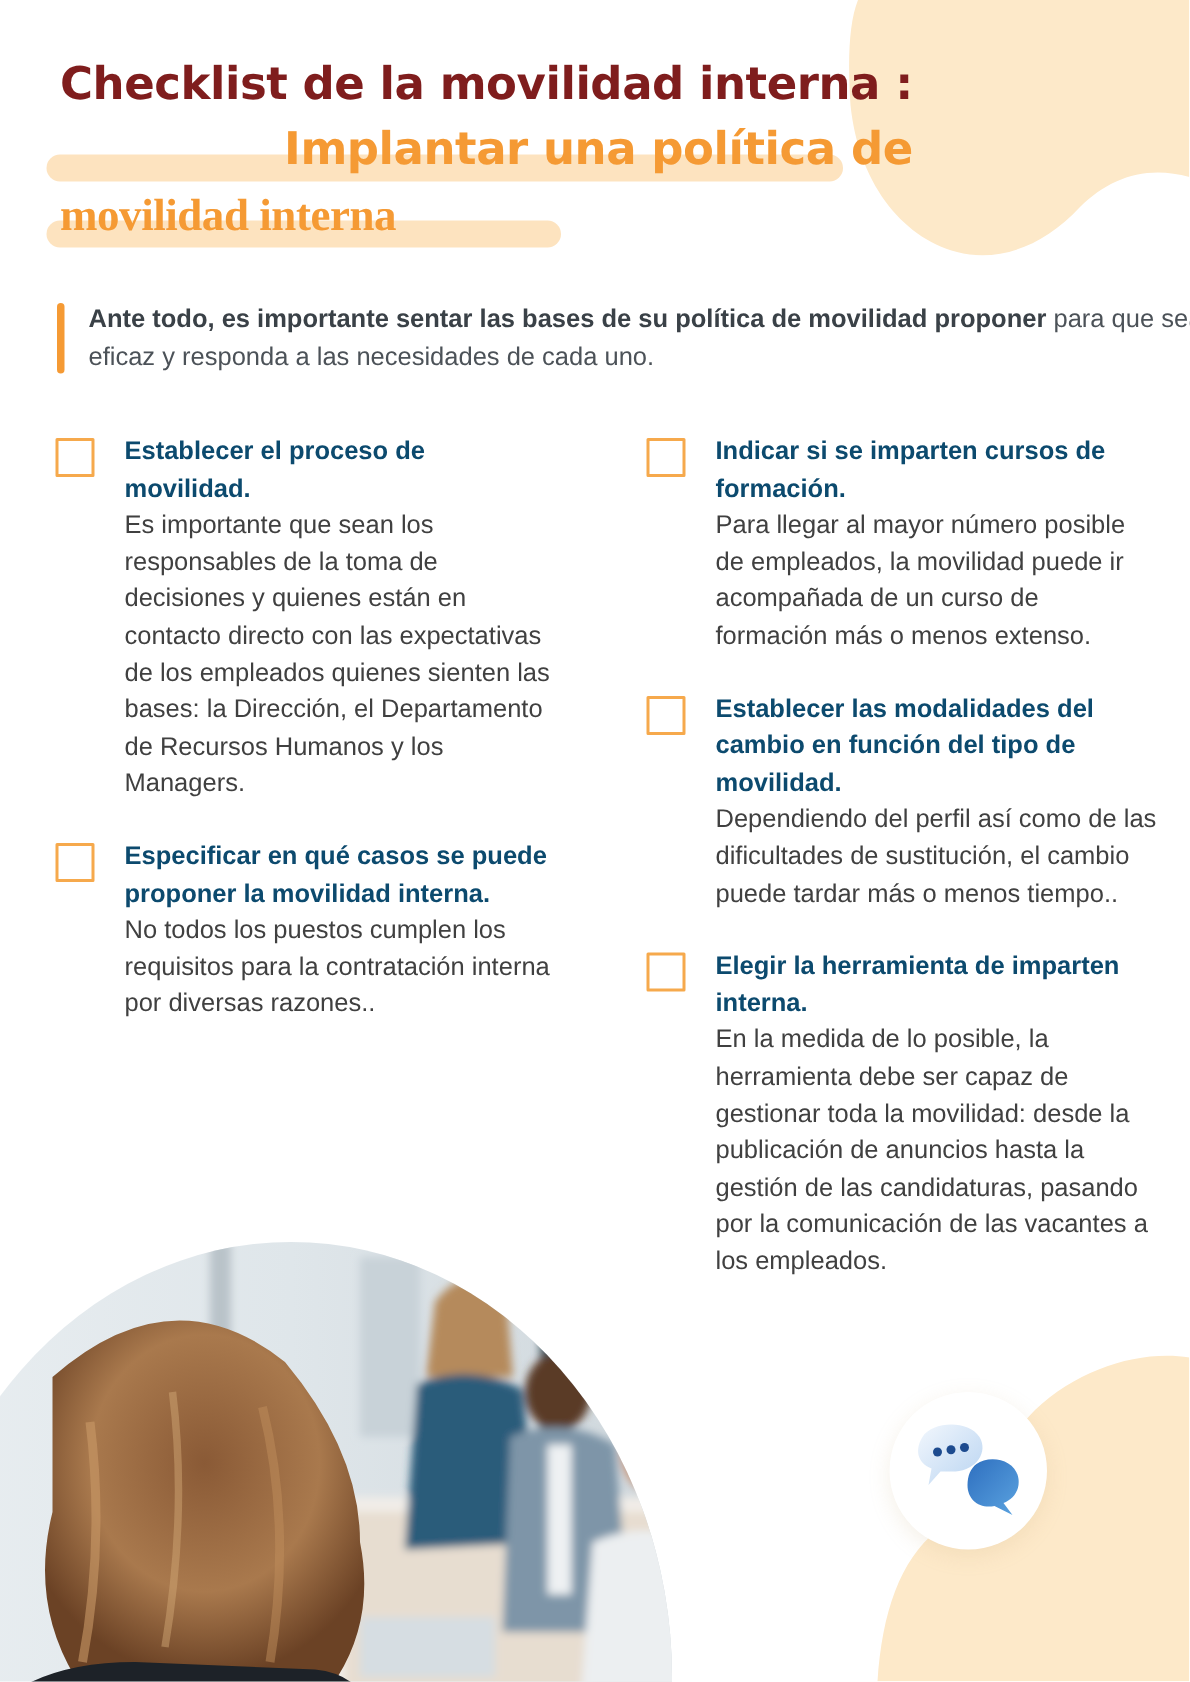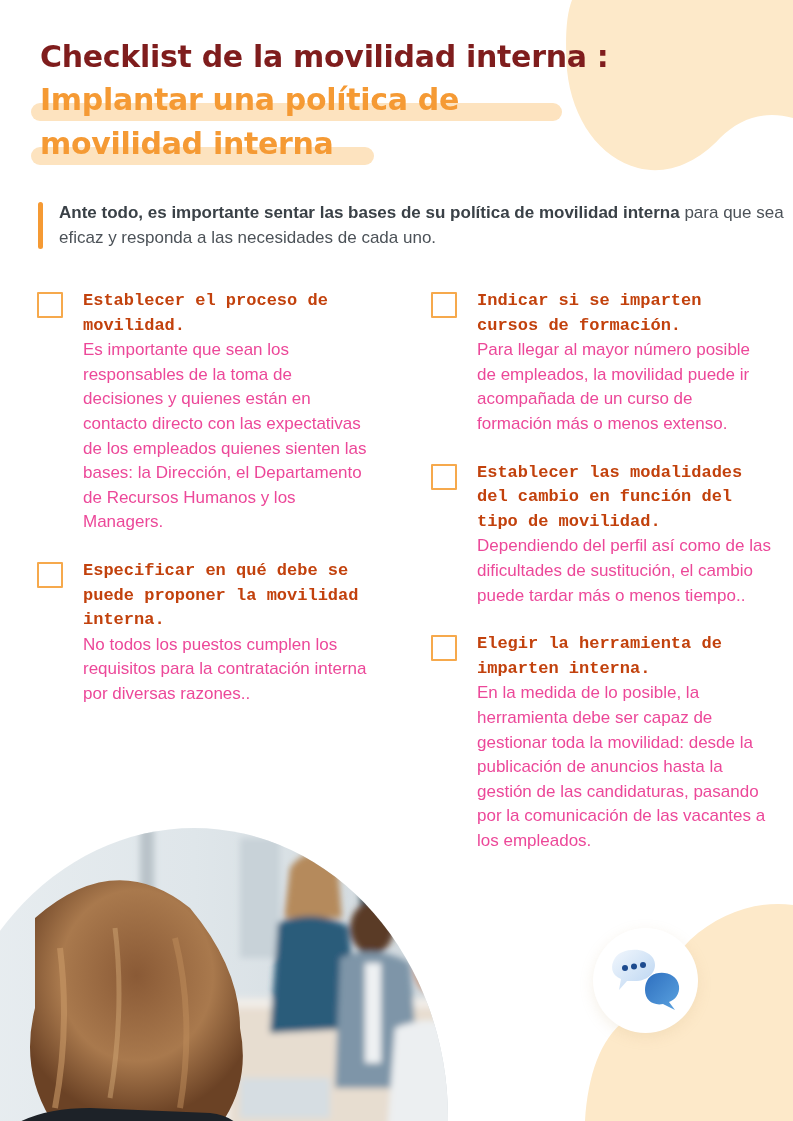--- a/index.html
+++ b/index.html
@@ -34,65 +34,65 @@
     background: #f59a34; border-radius: 3px;
   }
   .intro b { color: #3a4147; }
   .col { position: absolute; z-index: 2; }
   .item { position: relative; padding-left: 46px; }
   .checkbox {
     position: absolute; left: 0; top: 3px;
     width: 22px; height: 22px; border: 2px solid #f6a94c; border-radius: 1px;
     background: #fff;
   }
-  .item-title { font-size: 17px; line-height: 24.6px; font-weight: bold; color: #c2410c; font-family: Liberation Mono, monospace; }
-  .item-body { font-size: 17px; line-height: 24.6px; color: #ec4899; }
+  .item-title { font-size: 17px; line-height: 24.6px; font-weight: bold; color: #0c4a6e; }
+  .item-body { font-size: 17px; line-height: 24.6px; color: #404040; }
   .photo { position: absolute; left: -60px; top: 828px; width: 508px; height: 520px; z-index: 1; }
   .chat-circle {
     position: absolute; left: 593px; top: 928px; width: 105px; height: 105px;
     border-radius: 50%; background: #ffffff; z-index: 3;
     box-shadow: 0 4px 14px rgba(200,170,120,0.18);
   }
 </style>
 </head>
 <body>
 
 <svg class="blob" style="left:560px;top:0;" width="233" height="180" viewBox="0 0 233 180">
   <path d="M12,0 L233,0 L233,118 C205,110 180,118 160,138 C135,165 105,175 78,168 C40,158 12,120 7,70 C5,40 6,15 12,0 Z" fill="#fde9c9"></path>
 </svg>
 <svg class="blob" style="left:570px;top:900px;" width="223" height="221" viewBox="0 0 223 221">
   <path d="M223,5 C190,0 150,12 120,40 C95,65 80,100 55,120 C30,140 18,175 15,221 L223,221 Z" fill="#fde9c9"></path>
 </svg>
 
 <div class="title-wrap">
   <div class="title-line1">Checklist de la movilidad interna :</div>
-  <div style="position:relative;">
+  <div style="position:relative;text-align:right;">
     <div class="hl" style="left:-9px; top:25px; width:531px;"></div>
     <div class="title-line" style="z-index:2;">Implantar una política de</div>
   </div>
   <div style="position:relative;">
     <div class="hl" style="left:-9px; top:25px; width:343px;"></div>
-    <div class="title-line" style="z-index:2;">movilidad interna</div>
+    <div class="title-line" style="z-index:2;font-family:Liberation Serif, serif;">movilidad interna</div>
   </div>
 </div>
 
 <div class="intro">
   <div class="bar"></div>
-  <b>Ante todo, es importante sentar las bases de su política de movilidad interna</b><span> para que sea eficaz y responda a las necesidades de cada uno.</span>
+  <b>Ante todo, es importante sentar las bases de su política de movilidad proponer</b><span> para que sea eficaz y responda a las necesidades de cada uno.</span>
 </div>
 
 <div class="col" style="left:37px; top:289px; width:330px;">
   <div class="item" style="margin-bottom:24px;">
     <div class="checkbox"></div>
     <div class="item-title">Establecer el proceso de movilidad.</div>
     <div class="item-body">Es importante que sean los responsables de la toma de decisiones y quienes están en contacto directo con las expectativas de los empleados quienes sienten las bases: la Dirección, el Departamento de Recursos Humanos y los Managers.</div>
   </div>
   <div class="item">
     <div class="checkbox"></div>
-    <div class="item-title">Especificar en qué debe se puede proponer la movilidad interna.</div>
+    <div class="item-title">Especificar en qué casos se puede proponer la movilidad interna.</div>
     <div class="item-body">No todos los puestos cumplen los requisitos para la contratación interna por diversas razones..</div>
   </div>
 </div>
 
 <div class="col" style="left:431px; top:289px; width:340px;">
   <div class="item" style="margin-bottom:24px;">
     <div class="checkbox"></div>
     <div class="item-title">Indicar si se imparten cursos de formación.</div>
     <div class="item-body">Para llegar al mayor número posible de empleados, la movilidad puede ir acompañada de un curso de formación más o menos extenso.</div>
   </div>

